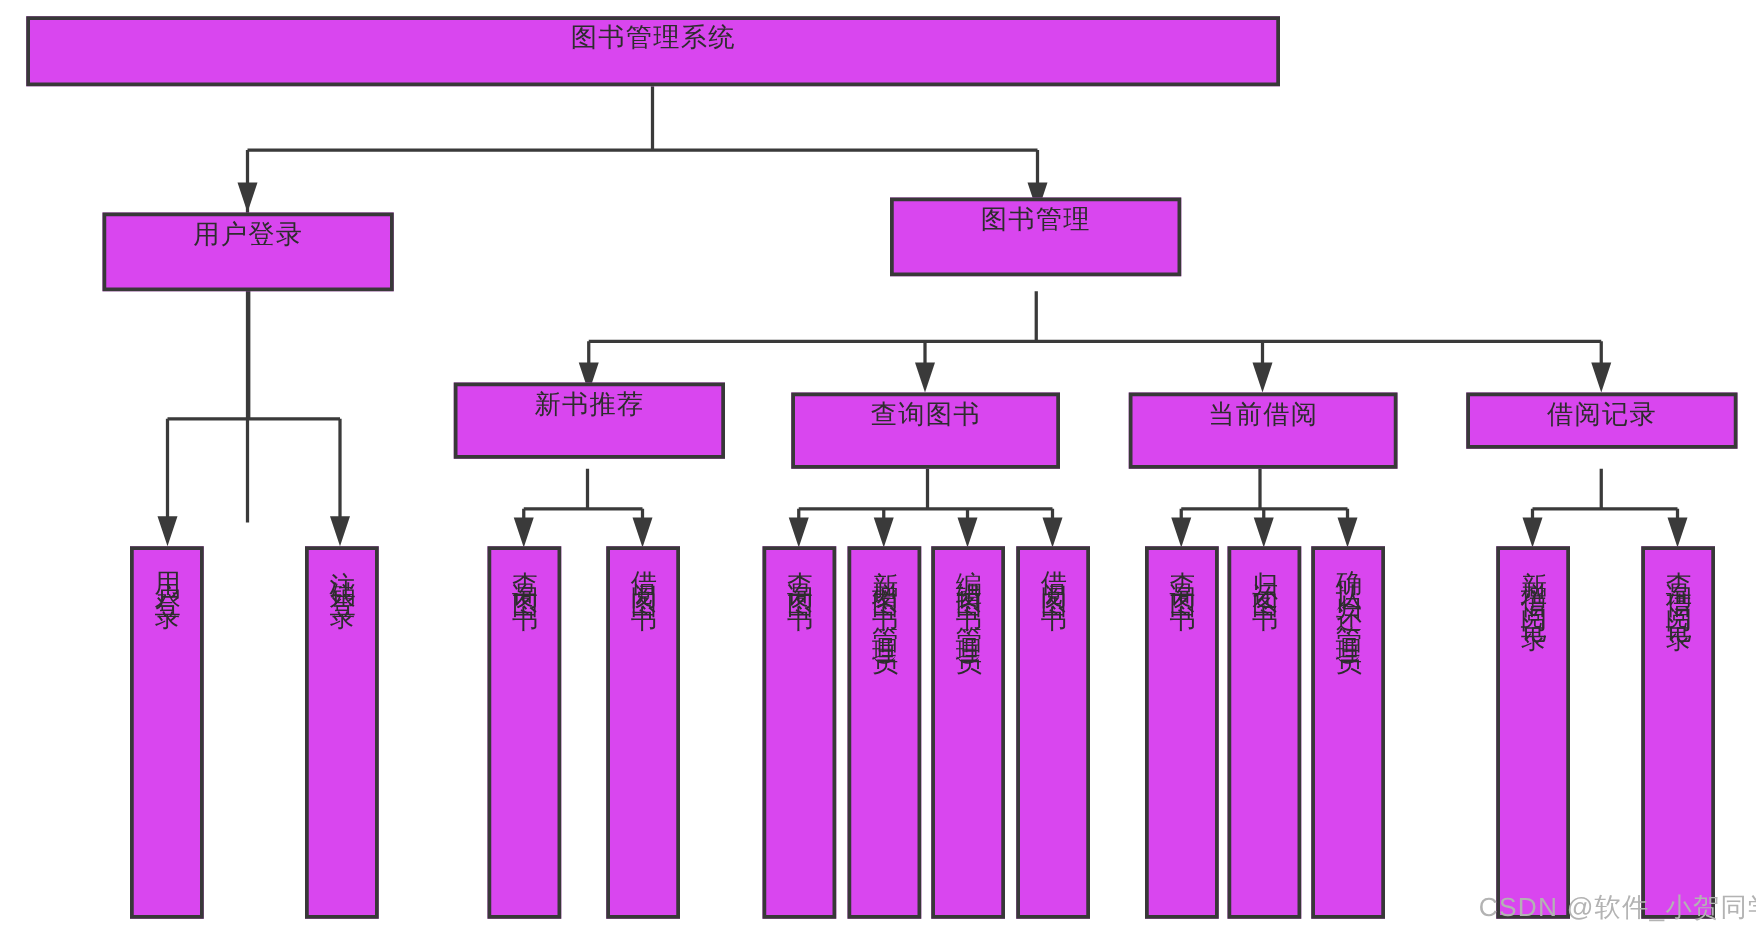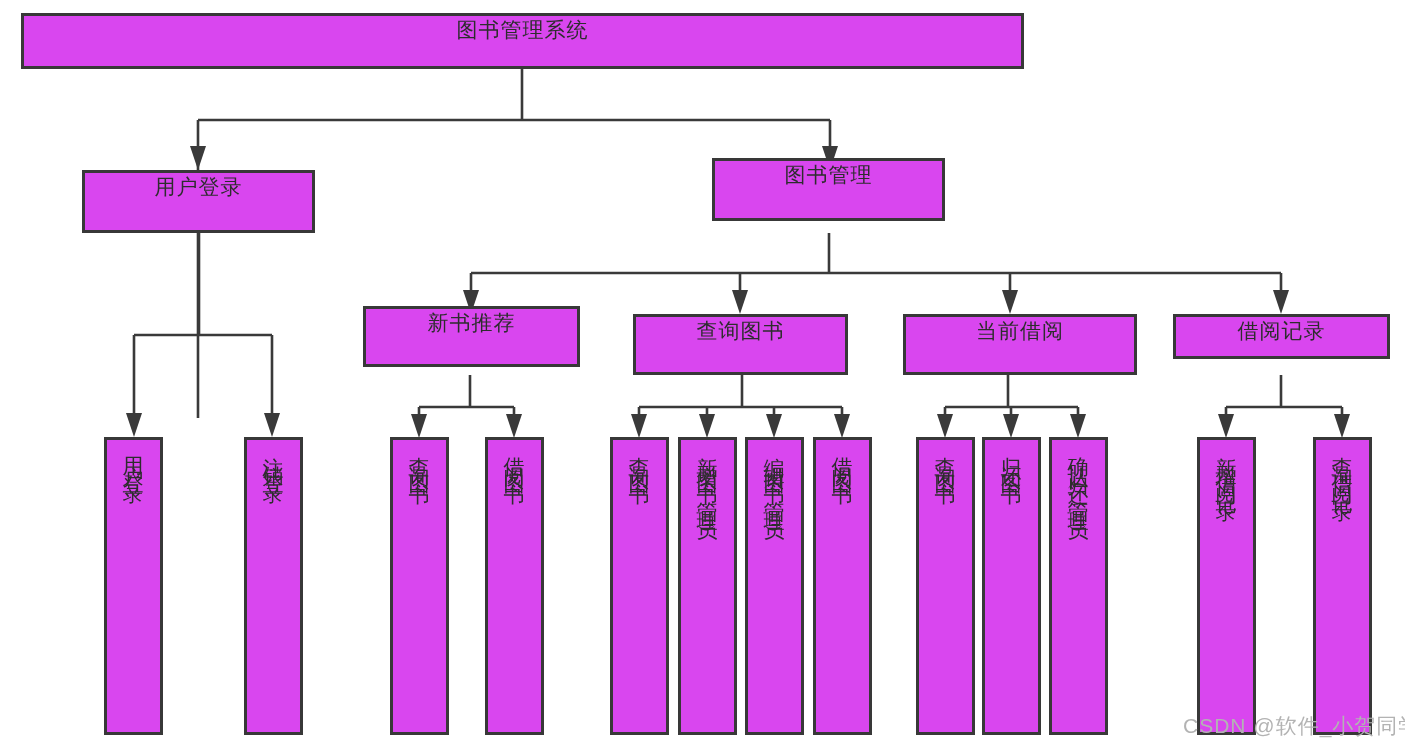--- a/index.html
+++ b/index.html
@@ -96,21 +96,21 @@
   <div class="node" style="left:712px;top:158px;width:233px;height:63px;">
     <span>图书管理</span>
   </div>
 
   <div class="node" style="left:363px;top:306px;width:217px;height:61px;">
     <span>新书推荐</span>
   </div>
   <div class="node" style="left:633px;top:314px;width:215px;height:61px;">
     <span>查询图书</span>
   </div>
-  <div class="node" style="left:903px;top:314px;width:234px;height:61px;">
+  <div class="node" style="left:903px;top:314px;width:215px;height:61px;">
     <span>当前借阅</span>
   </div>
   <div class="node" style="left:1173px;top:314px;width:217px;height:45px;">
     <span>借阅记录</span>
   </div>
 
   <div class="node leaf" style="left:104px;top:437px;width:59px;height:298px;">
     <span>用户登录</span>
   </div>
   <div class="node leaf" style="left:244px;top:437px;width:59px;height:298px;">

